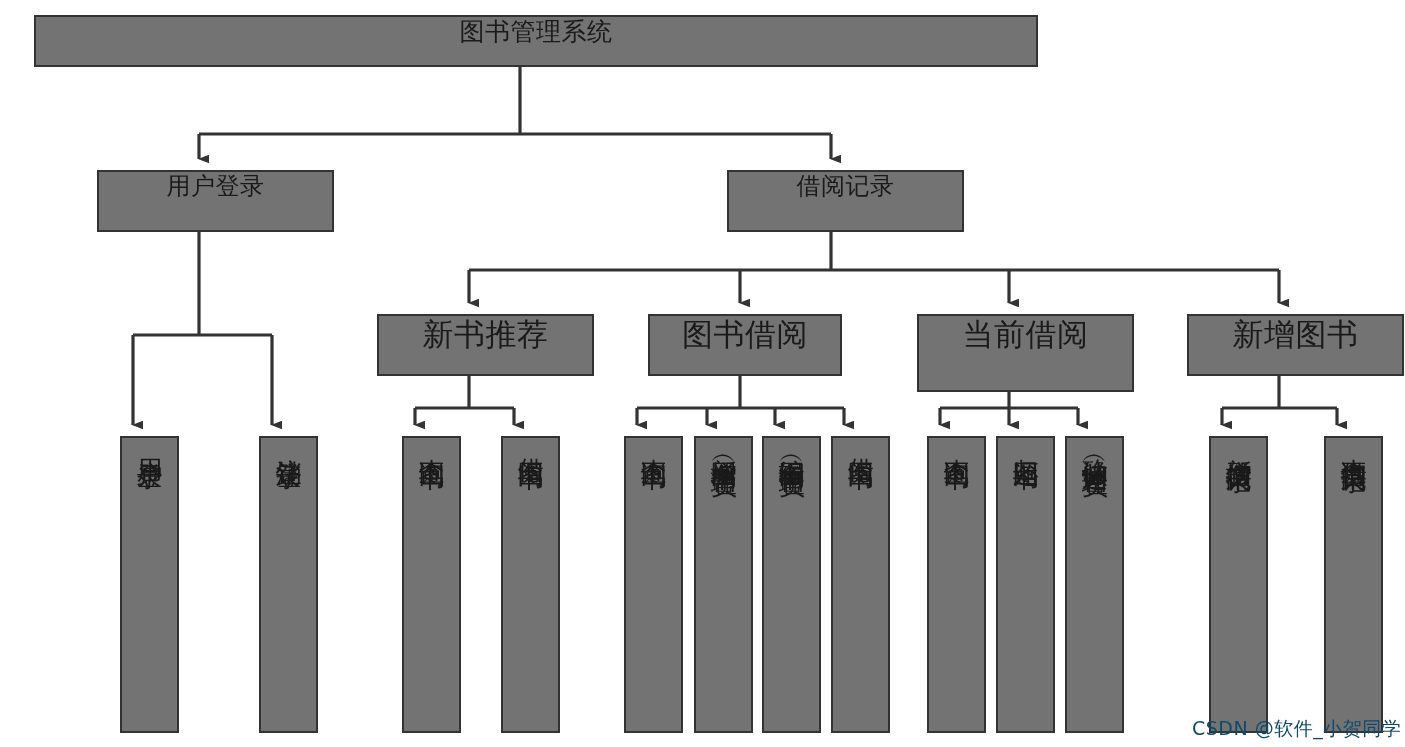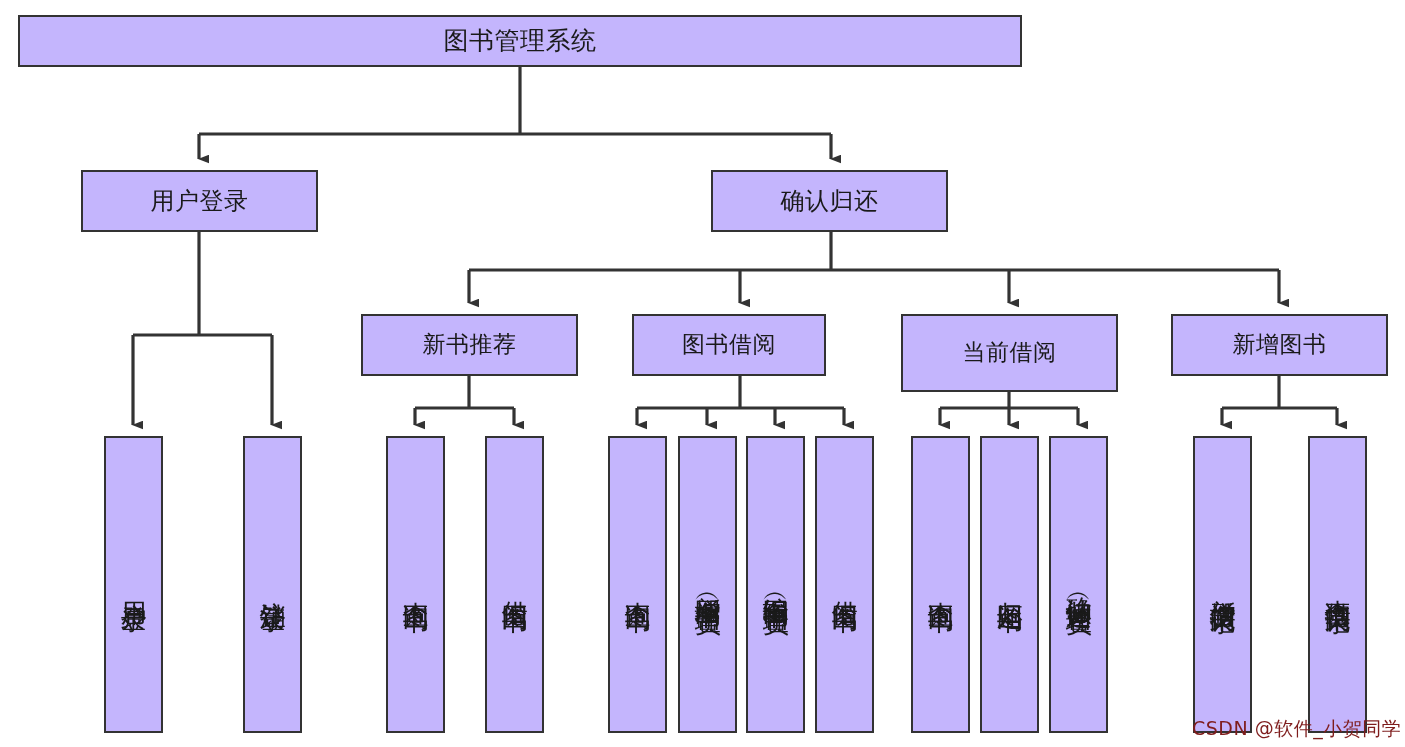--- a/index.html
+++ b/index.html
@@ -23,48 +23,49 @@
     position: absolute;
     left: 0;
     top: 0;
     width: 1405px;
     height: 747px;
     display: block;
   }
   .node-box {
     position: absolute;
     box-sizing: border-box;
-    background: #c4b5fd;
+    background: #737373;
     border: 2.5px solid #333333;
     display: flex;
-    align-items: center;
+    align-items: flex-start;
     justify-content: center;
     overflow: hidden;
+    margin-left: 16px;
   }
   .node-label {
     color: #1a1a1a;
     text-align: center;
     line-height: 1.18;
     white-space: nowrap;
     letter-spacing: 0.5px;
   }
   .lvl-root .node-label { font-size: 25px; }
   .lvl-2 .node-label { font-size: 24px; }
-  .lvl-3 .node-label { font-size: 23px; }
+  .lvl-3 .node-label { font-size: 31px; }
   .leaf .node-label {
     writing-mode: vertical-rl;
     text-orientation: upright;
     font-size: 26px;
     line-height: 1.06;
     letter-spacing: 2px;
     white-space: normal;
   }
   .watermark {
     position: absolute;
-    color: #7f1d1d;
+    color: #0c4a6e;
     font-size: 19px;
     letter-spacing: 0.5px;
     white-space: nowrap;
     user-select: none;
   }
 </style>
 </head>
 <body>
 
 <div id="diagram-root">
@@ -120,21 +121,21 @@
   </svg>
 
   <div class="node-box lvl-root" style="left:18px; top:15px; width:1004px; height:52px;">
     <span class="node-label">图书管理系统</span>
   </div>
 
   <div class="node-box lvl-2" style="left:81px; top:170px; width:237px; height:62px;">
     <span class="node-label">用户登录</span>
   </div>
   <div class="node-box lvl-2" style="left:711px; top:170px; width:237px; height:62px;">
-    <span class="node-label">确认归还</span>
+    <span class="node-label">借阅记录</span>
   </div>
 
   <div class="node-box lvl-3" style="left:361px; top:314px; width:217px; height:62px;">
     <span class="node-label">新书推荐</span>
   </div>
   <div class="node-box lvl-3" style="left:632px; top:314px; width:194px; height:62px;">
     <span class="node-label">图书借阅</span>
   </div>
   <div class="node-box lvl-3" style="left:901px; top:314px; width:217px; height:78px;">
     <span class="node-label">当前借阅</span>

